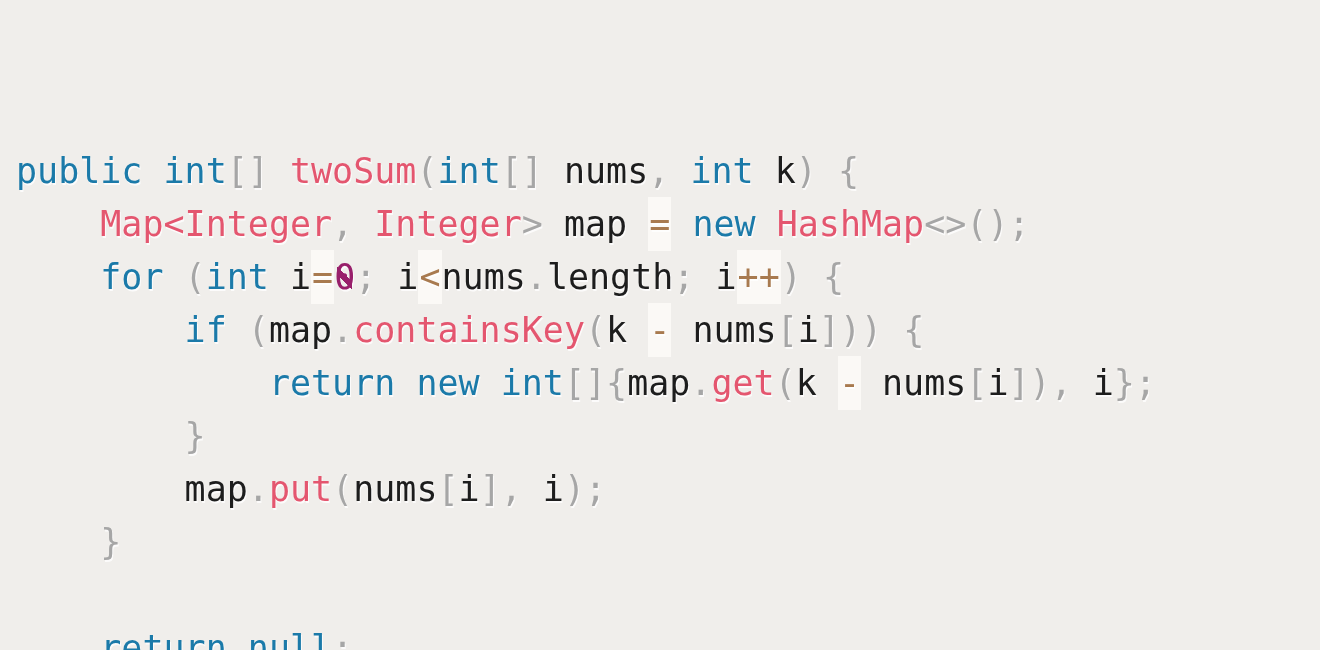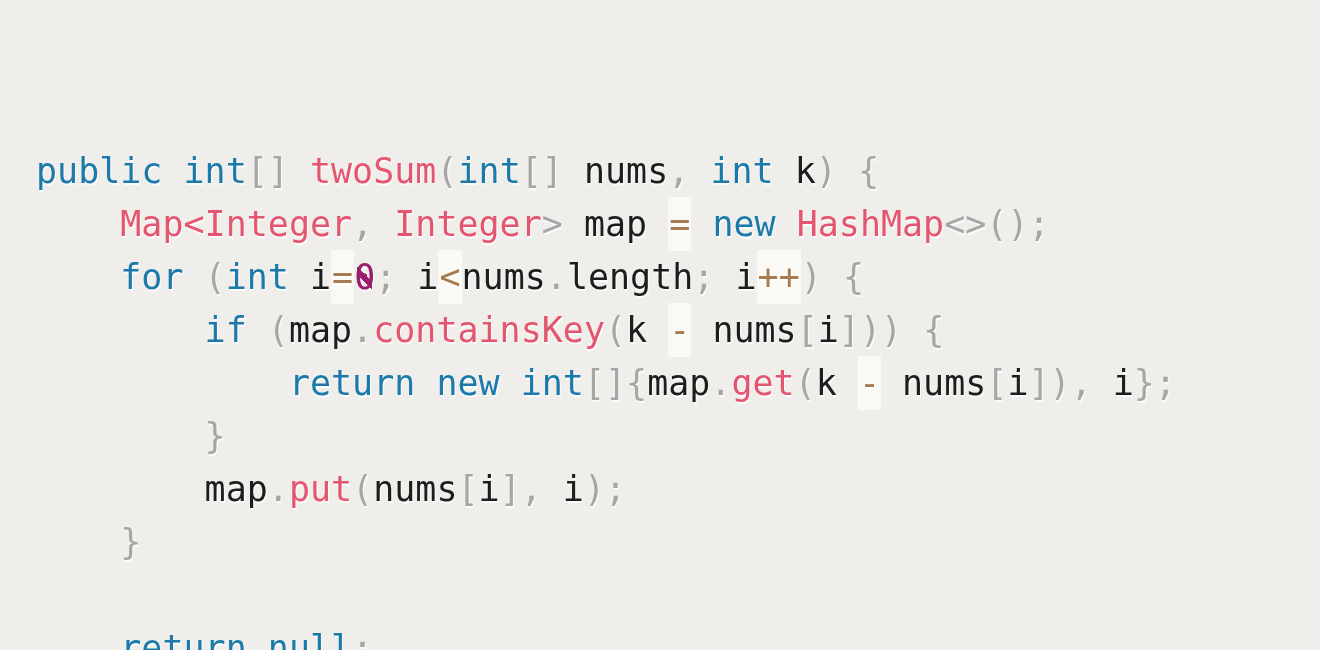--- a/index.html
+++ b/index.html
@@ -9,21 +9,21 @@
   body {
     width: 1320px;
     height: 650px;
     overflow: hidden;
     background: var(--bg, #f0eeeb);
   }
   .code-wrap {
     box-sizing: border-box;
     width: 1320px;
     height: 650px;
-    padding: 39px 20px 0 36px;
+    padding: 39px 20px 0 16px;
     font-family: "DejaVu Sans Mono", "Liberation Mono", monospace;
     font-size: 35px;
     line-height: 53px;
     color: var(--c-plain, #1d1d1d);
     white-space: pre;
     text-shadow: 1px 2px 0 rgba(255,255,255,0.78);
   }
   .line {
     min-height: 53px;
   }

